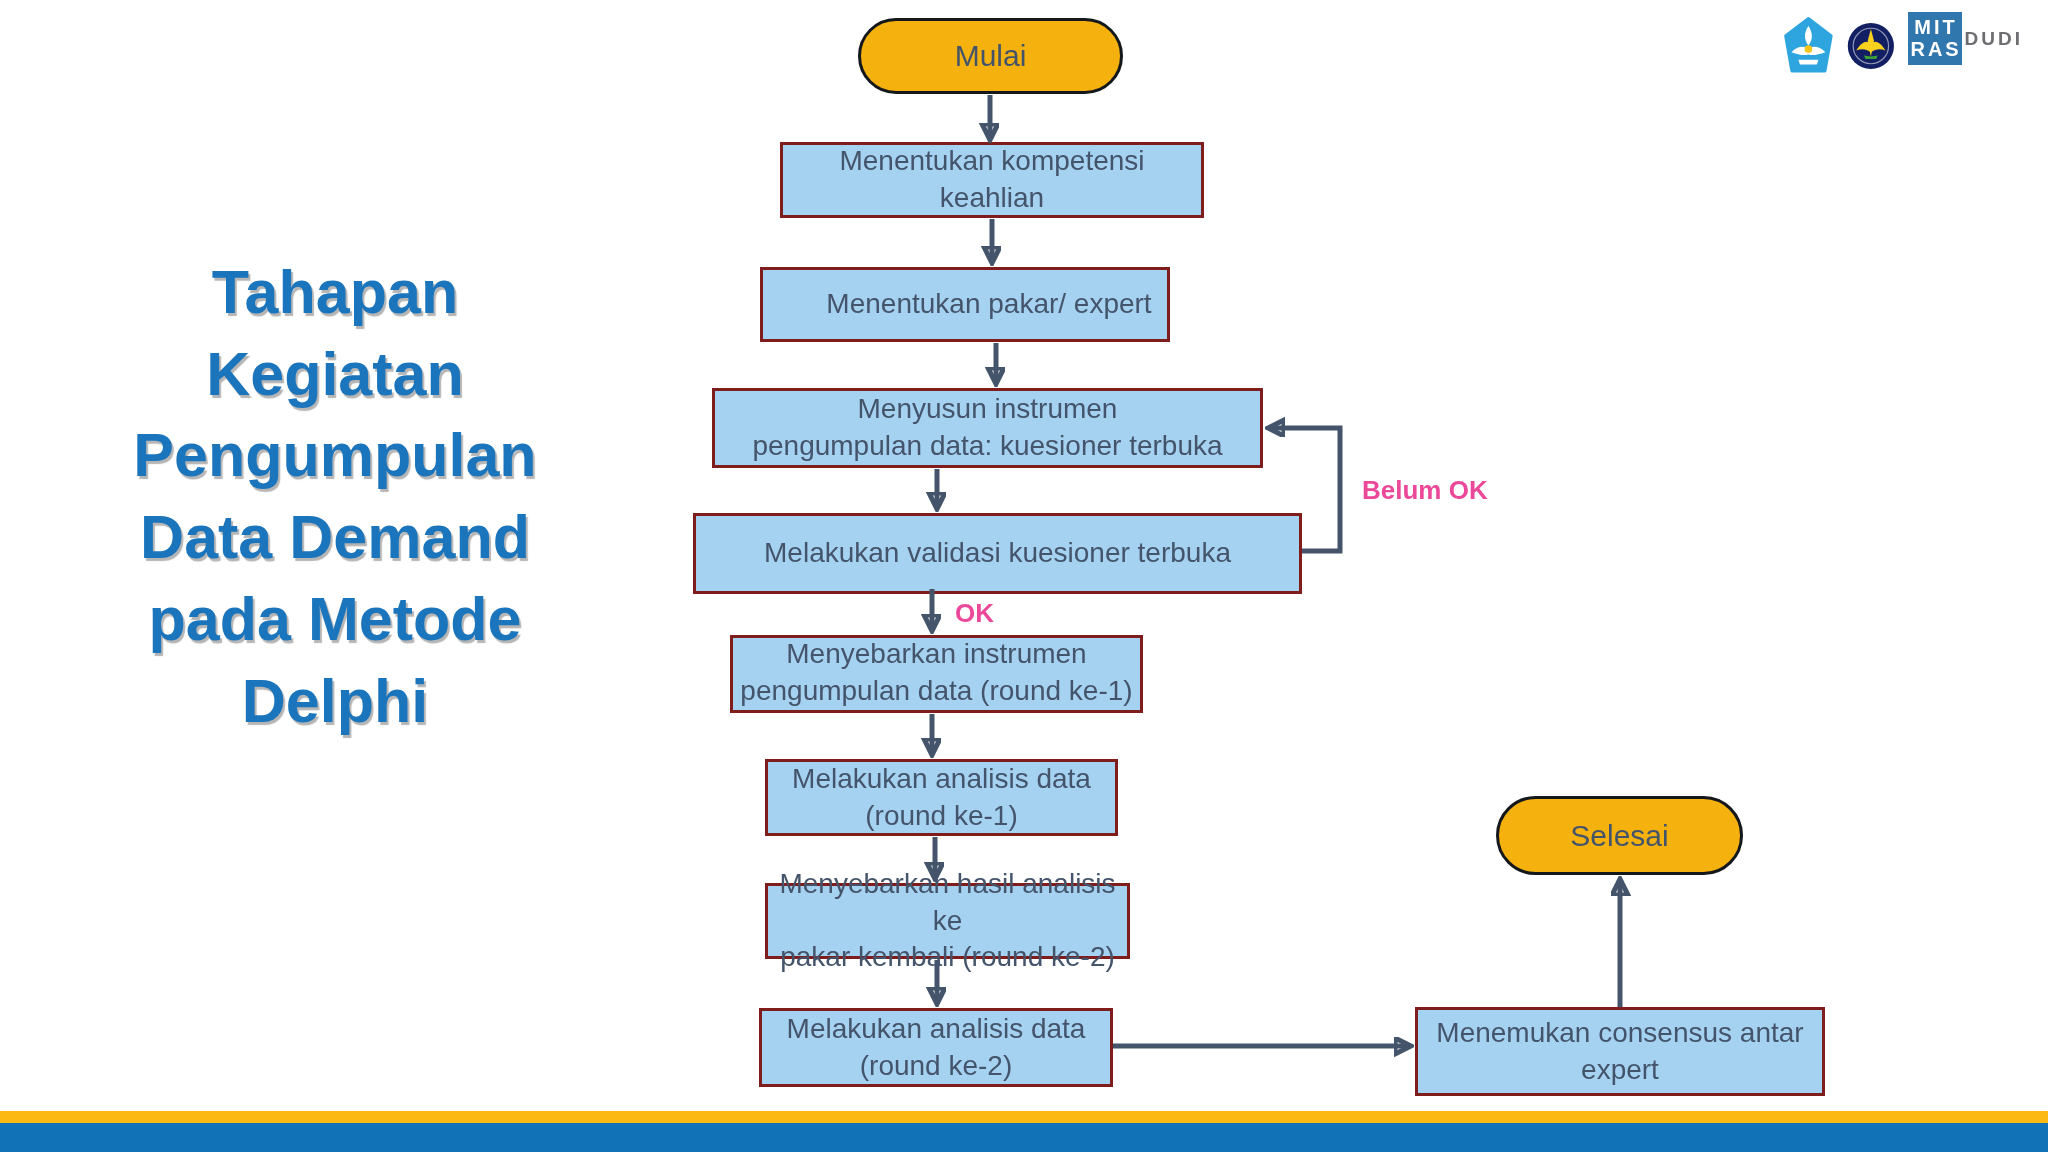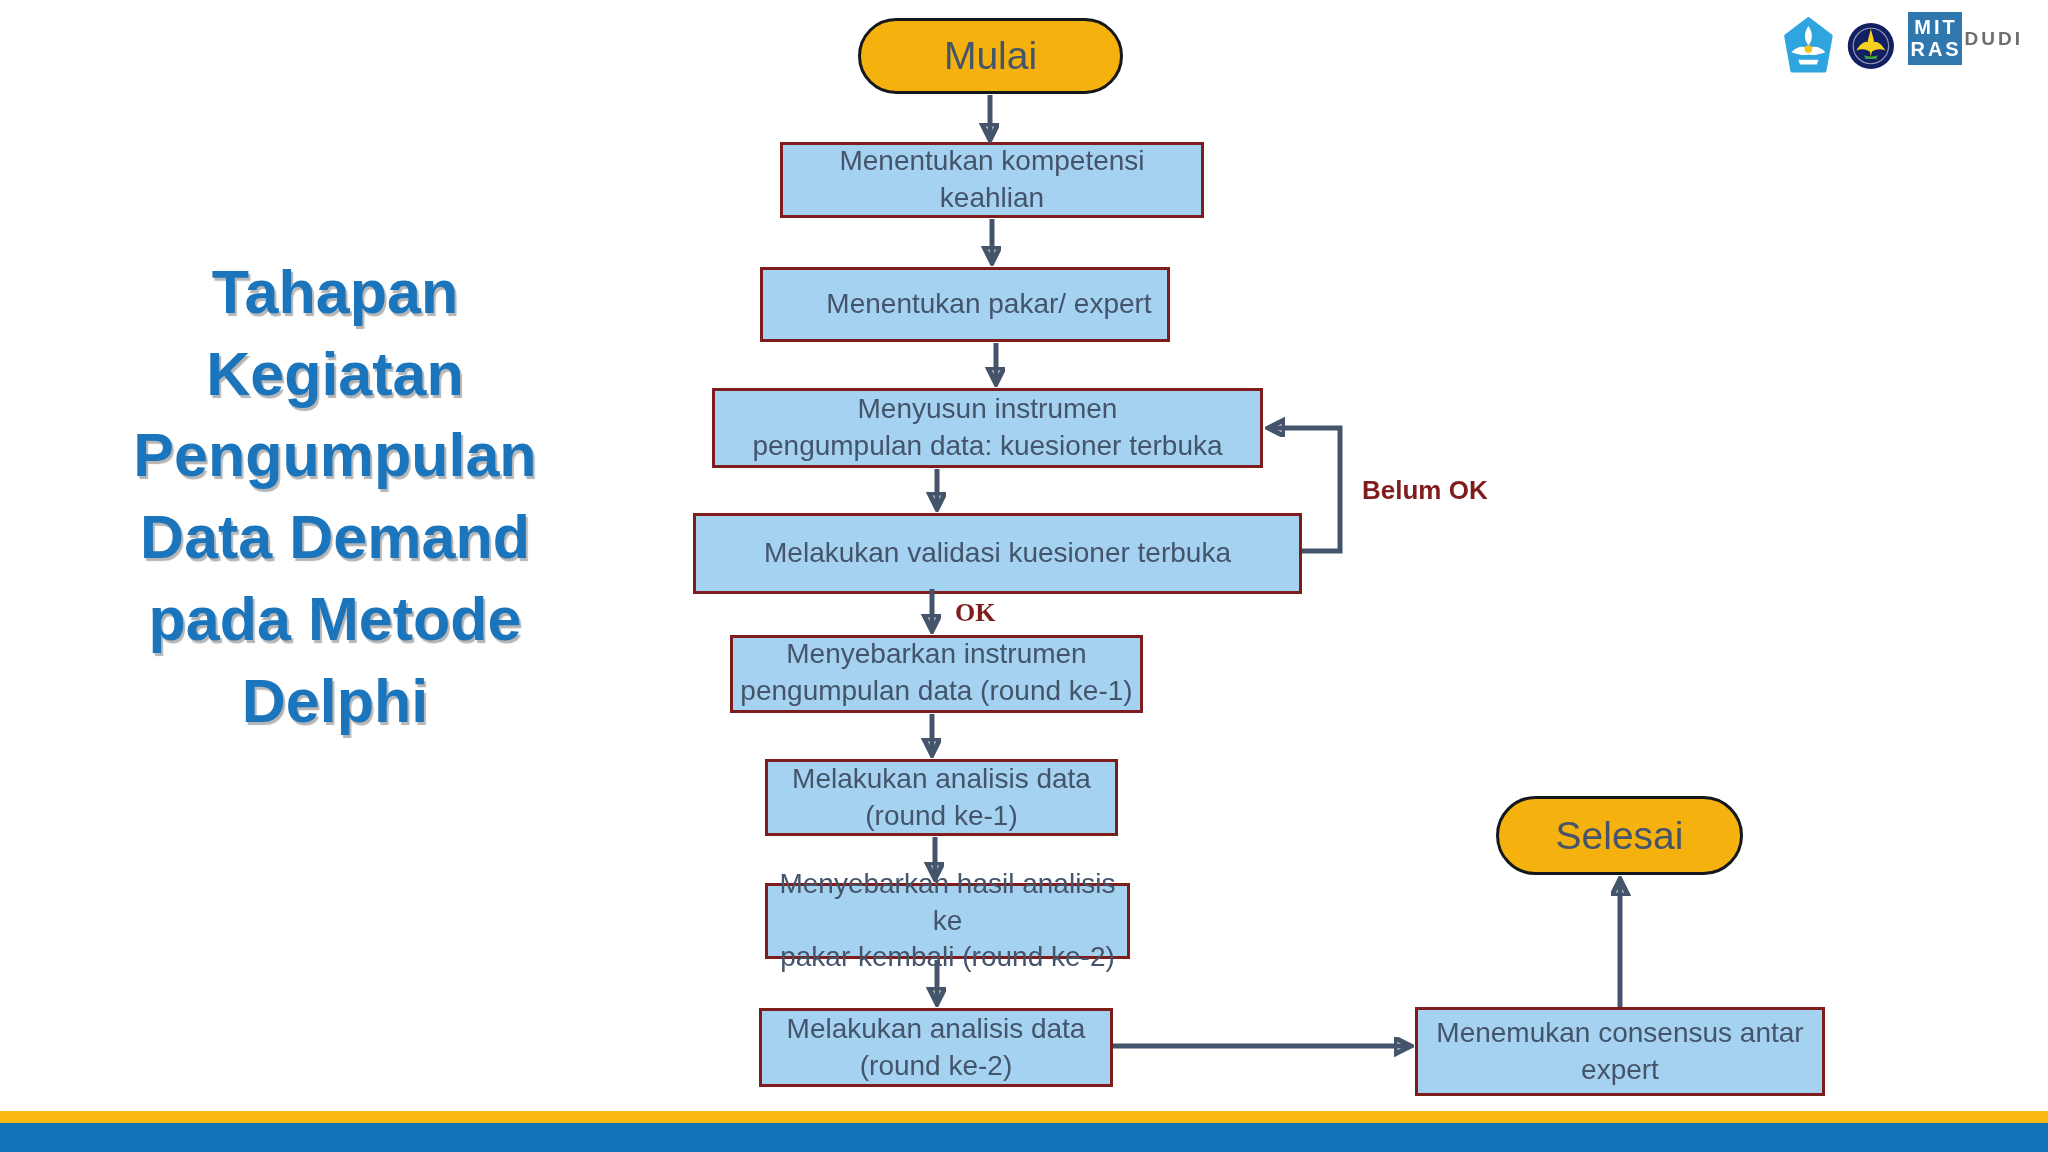--- a/index.html
+++ b/index.html
@@ -14,40 +14,40 @@
     text-shadow:2px 3px 1px rgba(70,70,70,0.40);
   }
 
   
   .node{
     position:absolute;display:flex;align-items:center;justify-content:center;
     text-align:center;color:#44546A;font-size:28px;line-height:1.32;
     white-space:pre-line;box-sizing:border-box;
   }
   .box{background:#A6D2F2;border:3px solid #7f1d1d;}
-  .pill{background:#F5B10D;border:3px solid #14181c;border-radius:42px;font-size:39px;}
+  .pill{background:#F5B10D;border:3px solid #14181c;border-radius:42px;font-size:30px;}
 
   .start{left:858px;top:18px;width:265px;height:76px;}
   .n0{left:780px;top:142px;width:424px;height:76px;}
   .n1{left:760px;top:267px;width:410px;height:75px;padding-left:48px;}
   .n2{left:712px;top:388px;width:551px;height:80px;}
   .n3{left:693px;top:513px;width:609px;height:81px;}
   .n4{left:730px;top:635px;width:413px;height:78px;align-items:flex-end;}
   .n5{left:765px;top:759px;width:353px;height:77px;}
   .n6{left:765px;top:883px;width:365px;height:76px;}
   .n7{left:759px;top:1008px;width:354px;height:79px;}
   .n8{left:1415px;top:1007px;width:410px;height:89px;}
   .end{left:1496px;top:796px;width:247px;height:79px;}
 
   
   .arrows{position:absolute;left:0;top:0;width:2048px;height:1152px;pointer-events:none;}
   .arrows path,.arrows line,.arrows polyline{stroke:#44546A;stroke-width:5;fill:none;}
 
-  .edge-label{position:absolute;font-weight:bold;color:#7f1d1d;font-size:26px;}
-  .lbl-ok{left:955px;top:598px;font-family:Liberation Serif, serif;}
+  .edge-label{position:absolute;font-weight:bold;color:#ec4899;font-size:26px;}
+  .lbl-ok{left:955px;top:598px;}
   .lbl-belum{left:1362px;top:475px;}
 
   
   .logos{position:absolute;left:1783px;top:8px;width:240px;height:84px;display:flex;align-items:flex-start;gap:13px;}
   .logo3{display:flex;align-items:center;margin-top:4px;}
   .mitras-square{
     width:54px;height:53px;background:#3077AD;color:#ffffff;
     display:flex;flex-direction:column;justify-content:center;align-items:center;
     font-weight:bold;font-size:20px;line-height:1.08;letter-spacing:3px;text-indent:3px;
   }

